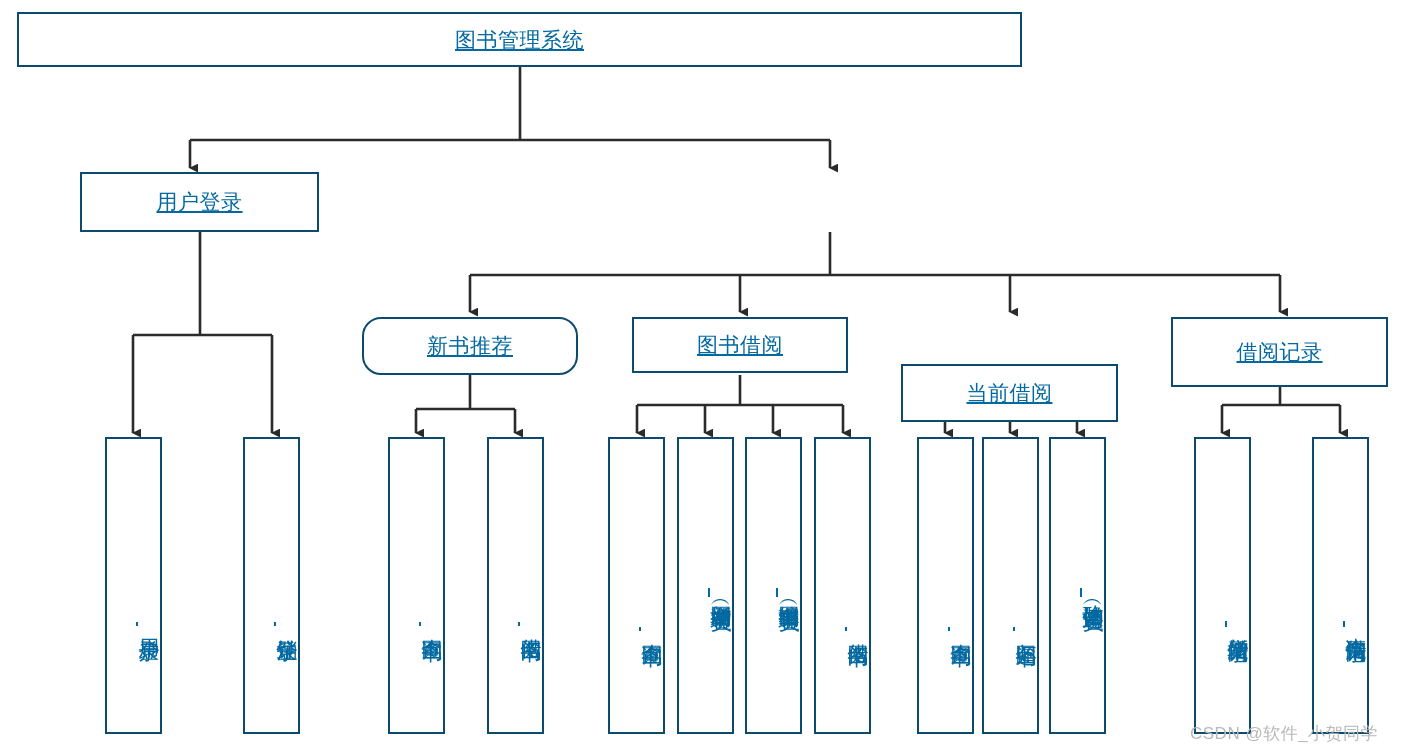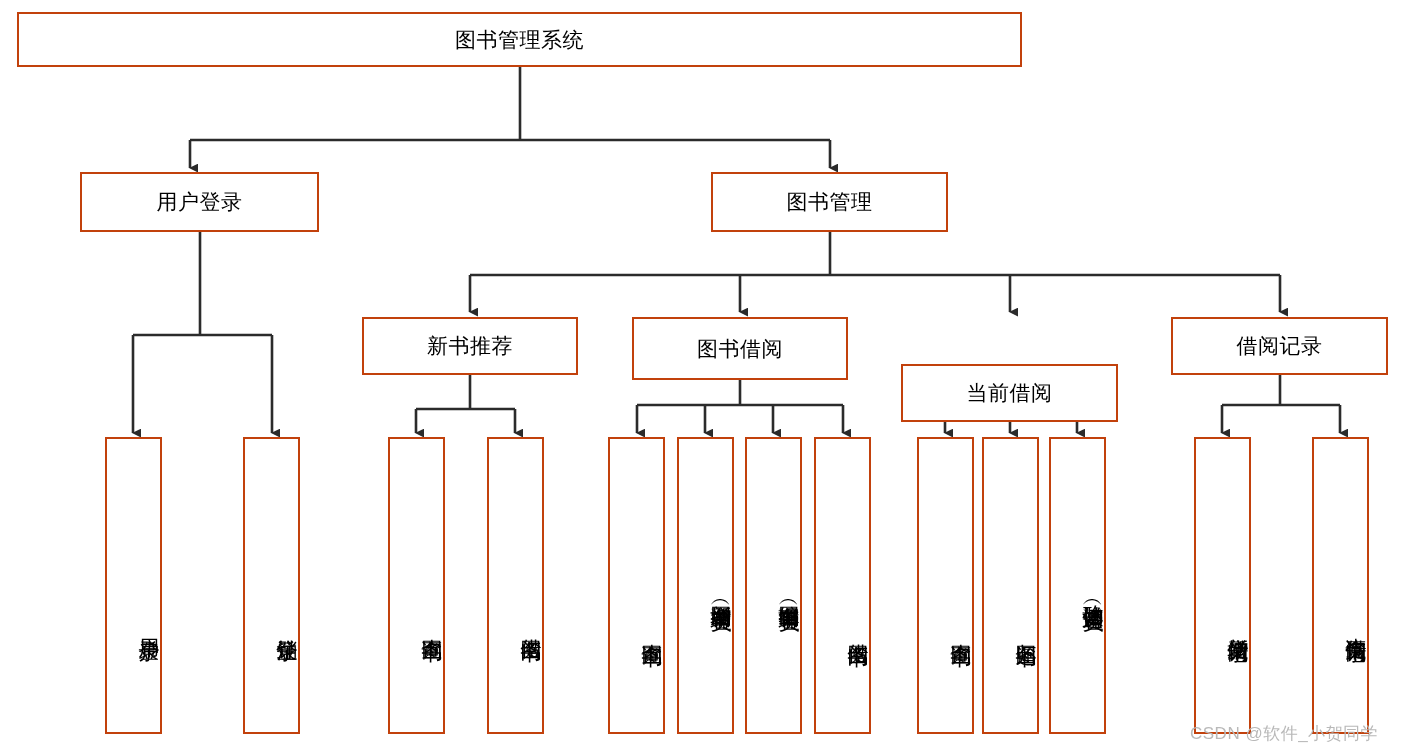--- a/index.html
+++ b/index.html
@@ -23,26 +23,27 @@
     position: absolute;
     left: 0;
     top: 0;
     width: 1405px;
     height: 747px;
     pointer-events: none;
   }
   .node {
     position: absolute;
     box-sizing: border-box;
-    border: 2px solid #c2410c;
+    border: 2px solid #0c4a6e;
     background: #ffffff;
     display: flex;
     align-items: center;
     justify-content: center;
-    color: #000000;
+    color: #0369a1;
+    text-decoration: underline;
   }
   .node-h {
     font-size: 21px;
     letter-spacing: 0.5px;
     white-space: nowrap;
   }
   .node-root {
     font-size: 21px;
   }
   .node-v {
@@ -133,34 +134,31 @@
     </g>
   </svg>
 
   <div class="node node-h node-root" style="left:17px; top:12px; width:1005px; height:55px;">
     <span>图书管理系统</span>
   </div>
 
   <div class="node node-h" style="left:80px; top:172px; width:239px; height:60px;">
     <span>用户登录</span>
   </div>
-  <div class="node node-h" style="left:711px; top:172px; width:237px; height:60px;">
-    <span>图书管理</span>
-  </div>
-
-  <div class="node node-h" style="left:362px; top:317px; width:216px; height:58px;">
+
+  <div class="node node-h" style="left:362px; top:317px; width:216px; height:58px;border-radius:19px;">
     <span>新书推荐</span>
   </div>
-  <div class="node node-h" style="left:632px; top:317px; width:216px; height:63px;">
+  <div class="node node-h" style="left:632px; top:317px; width:216px; height:56px;">
     <span>图书借阅</span>
   </div>
   <div class="node node-h" style="left:901px; top:317px; width:217px; height:58px;margin-top:47px;">
     <span>当前借阅</span>
   </div>
-  <div class="node node-h" style="left:1171px; top:317px; width:217px; height:58px;">
+  <div class="node node-h" style="left:1171px; top:317px; width:217px; height:70px;">
     <span>借阅记录</span>
   </div>
 
   <div class="node node-v pad-top-lg" style="left:105px; top:437px; width:57px; height:297px;">
     <span>用户登录</span>
   </div>
   <div class="node node-v pad-top-lg" style="left:243px; top:437px; width:57px; height:297px;">
     <span>注销登录</span>
   </div>
 

